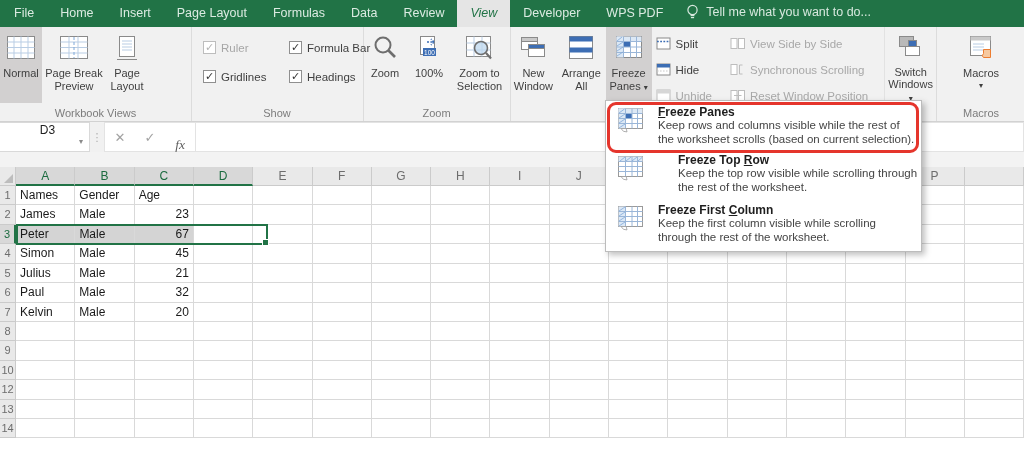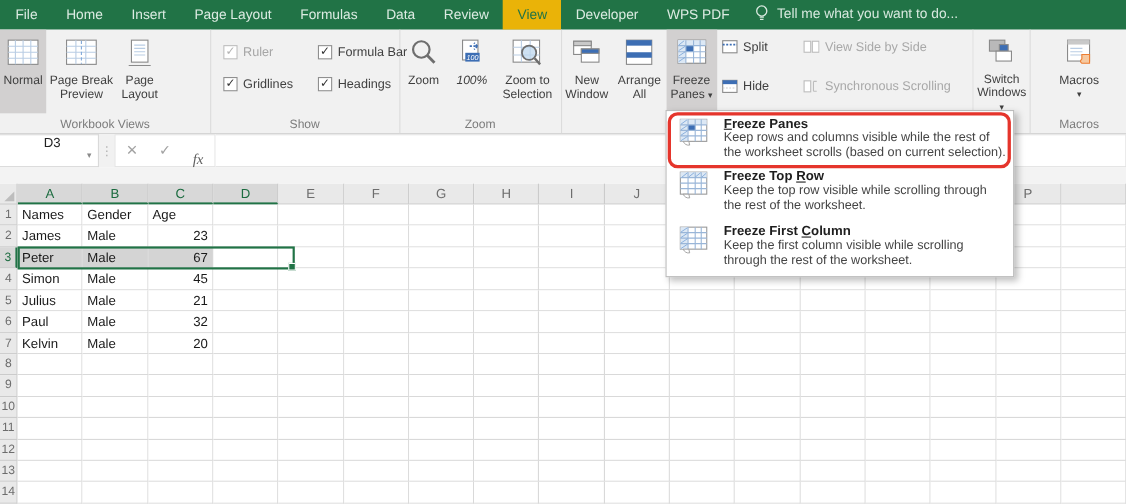--- a/index.html
+++ b/index.html
@@ -1,41 +1,41 @@
 <!DOCTYPE html>
 <html><head>
 <meta charset="utf-8">
 <style>
   html,body{margin:0;padding:0;}
   body{width:1024px;height:458px;position:relative;overflow:hidden;background:#fff;
        font-family:"Liberation Sans","DejaVu Sans",sans-serif;-webkit-font-smoothing:antialiased;}
   
   .tabbar{position:absolute;left:0;top:0;width:1024px;height:27px;background:#217346;display:flex;align-items:flex-end;}
   .tab{color:#dcebe2;font-size:12.5px;padding:6px 13px 7px;cursor:default;white-space:nowrap;}
-  .tab.active{background:#eab308;color:#217346;font-weight:400;}
+  .tab.active{background:#e5e5e5;color:#217346;font-weight:400;font-style:italic;}
   .tab.file{padding-left:14px;}
   .tellme{display:flex;align-items:center;gap:7px;color:#d8e9df;font-size:12.5px;padding:6px 10px 7px;}
   .bulb{width:13px;height:16px;}
   
   .ribbon{position:absolute;left:0;top:27px;width:1024px;height:94px;background:#f1f1f1;border-bottom:1px solid #d2d2d2;}
   .group{position:absolute;top:0;height:94px;border-right:1px solid #dcdcdc;}
   .glabel{position:absolute;bottom:2px;left:0;right:0;text-align:center;font-size:11px;color:#7c7c7c;white-space:nowrap;}
   .bigrow{display:flex;align-items:stretch;height:76px;}
   .bigbtn{display:flex;flex-direction:column;align-items:center;padding-top:6px;font-size:11px;color:#3f3f3f;
           text-align:center;line-height:12.5px;cursor:default;}
   .bigbtn .bicon{height:30px;display:flex;align-items:center;justify-content:center;margin-bottom:4px;}
   .bigbtn.hl{background:#d2d0d0;}
   .caret{font-size:8px;color:#3f3f3f;line-height:8px;}
   .chkgrid{position:absolute;left:12px;top:14px;display:grid;grid-template-columns:82px auto;grid-row-gap:16px;grid-column-gap:4px;}
   .chk{display:flex;align-items:center;gap:5px;font-size:11.5px;color:#3f3f3f;white-space:nowrap;}
   .box{width:13px;height:13px;background:#fff;border:1px solid #8f8f8f;box-sizing:border-box;
        display:flex;align-items:center;justify-content:center;font-size:11px;color:#333;line-height:11px;}
   .chk.dis{color:#a6a6a6;}
   .chk.dis .box{border-color:#bdbdbd;color:#b3b3b3;}
-  .smallcol{display:flex;flex-direction:column;justify-content:flex-start;padding-top:9px;gap:23px;}
+  .smallcol{display:flex;flex-direction:column;justify-content:center;padding-top:9px;gap:13px;}
   .smallbtn{display:flex;align-items:center;gap:5px;font-size:11.5px;color:#3f3f3f;white-space:nowrap;}
   .smallbtn.dis{color:#a8a8a8;}
   .sicon{width:15px;height:13px;flex:0 0 auto;}
   
   .fbar{position:absolute;left:0;top:122px;width:1024px;height:30px;background:#f1f1f1;display:flex;align-items:stretch;}
   .namebox{width:90px;background:#fff;border:1px solid #d9d9d9;border-left:none;display:flex;align-items:center;
            font-size:12px;color:#222;padding-left:6px;box-sizing:border-box;flex-direction:column;}
   .namebox .nb-caret{margin-left:auto;margin-right:6px;color:#8a8a8a;font-size:8px;}
   .fdots{width:14px;display:flex;align-items:center;justify-content:center;color:#b0b0b0;font-size:11px;}
   .fbtns{background:#fff;border:1px solid #e3e3e3;display:flex;align-items:center;}
@@ -180,21 +180,21 @@
     <div class="bigrow">
       <div class="bigbtn" style="width:44px;">
         <span class="bicon">
           <svg width="26" height="26" viewBox="0 0 26 26">
               <circle cx="11" cy="10" r="7.5" fill="none" stroke="#6e6e6e" stroke-width="2"></circle>
               <line x1="16.5" y1="15.5" x2="23" y2="22" stroke="#6e6e6e" stroke-width="2.6"></line>
             </svg>
         </span>
         <span>Zoom</span>
       </div>
-      <div class="bigbtn" style="width:44px;font-style:italic;">
+      <div class="bigbtn" style="width:44px;">
         <span class="bicon">
           <svg width="26" height="27" viewBox="0 0 26 27">
               <rect x="4.5" y="1.5" width="14" height="18" fill="#fff" stroke="#8a8a8a"></rect>
               <path d="M11 7 h7 m0 0 l-3 -3 m3 3 l-3 3" fill="none" stroke="#3d6eb4" stroke-width="1.6" stroke-dasharray="2 1.4"></path>
               <rect x="7" y="13" width="13" height="8" fill="#3d6eb4"></rect>
               <text x="13.5" y="19.5" font-size="6.5" fill="#fff" text-anchor="middle" font-family="Liberation Sans,sans-serif">100</text>
             </svg>
         </span>
         <span>100%</span>
       </div>
@@ -570,40 +570,20 @@
         <div class="cell"></div>
         <div class="cell"></div>
         <div class="cell"></div>
         <div class="cell"></div>
         <div class="cell"></div>
         <div class="cell"></div>
         <div class="cell"></div>
       </div>
       <div class="srow">
         <div class="rhead">10</div>
-        <div class="cell"></div>
-        <div class="cell"></div>
-        <div class="cell"></div>
-        <div class="cell"></div>
-        <div class="cell"></div>
-        <div class="cell"></div>
-        <div class="cell"></div>
-        <div class="cell"></div>
-        <div class="cell"></div>
-        <div class="cell"></div>
-        <div class="cell"></div>
-        <div class="cell"></div>
-        <div class="cell"></div>
-        <div class="cell"></div>
-        <div class="cell"></div>
-        <div class="cell"></div>
-        <div class="cell"></div>
-      </div>
-      <div class="srow">
-        <div class="rhead">11</div>
         <div class="cell"></div>
         <div class="cell"></div>
         <div class="cell"></div>
         <div class="cell"></div>
         <div class="cell"></div>
         <div class="cell"></div>
         <div class="cell"></div>
         <div class="cell"></div>
         <div class="cell"></div>
         <div class="cell"></div>
@@ -702,21 +682,21 @@
           <line x1="2" y1="16" x2="8" y2="12"></line>
           <line x1="2" y1="21" x2="8" y2="17"></line>
         </g>
       <path d="M4 21.5 q2 4 6 3.4 l-0.8 -3.4 z" fill="#fff" stroke="#9a9a9a" stroke-width="0.8"></path>
     </svg>
     <div class="mtext">
       <div class="mtitle"><span></span><u>F</u><span>reeze Panes</span></div>
       <div class="mdesc"><span>Keep rows and columns visible while the rest of</span><br><span>the worksheet scrolls (based on current selection).</span></div>
     </div>
   </div>
-  <div class="mitem" style="height:50px;">
+  <div class="mitem" style="height:50px;gap:20px;">
     <svg class="micon" viewBox="0 0 27 28">
       <rect x="1.5" y="1.5" width="24" height="20" fill="#fff" stroke="#9a9a9a"></rect>
       <rect x="1.5" y="1.5" width="24" height="5" fill="#dce8f5"></rect>
       <g stroke="#9ab6d8" fill="none">
           <line x1="1.5" y1="6.5" x2="25.5" y2="6.5"></line>
           <line x1="1.5" y1="11.5" x2="25.5" y2="11.5"></line>
           <line x1="1.5" y1="16.5" x2="25.5" y2="16.5"></line>
           <line x1="8.5" y1="1.5" x2="8.5" y2="21.5"></line>
           <line x1="15" y1="1.5" x2="15" y2="21.5"></line>
           <line x1="20.5" y1="1.5" x2="20.5" y2="21.5"></line>

